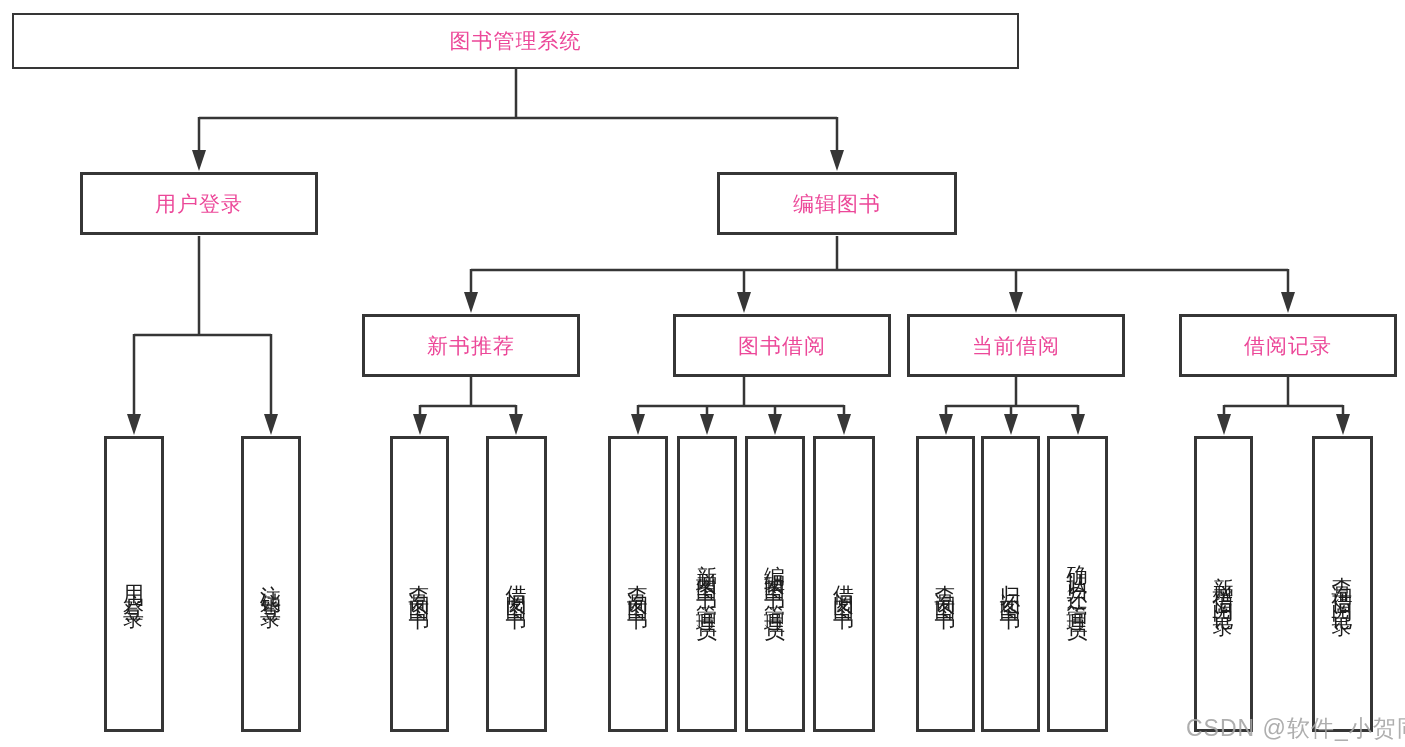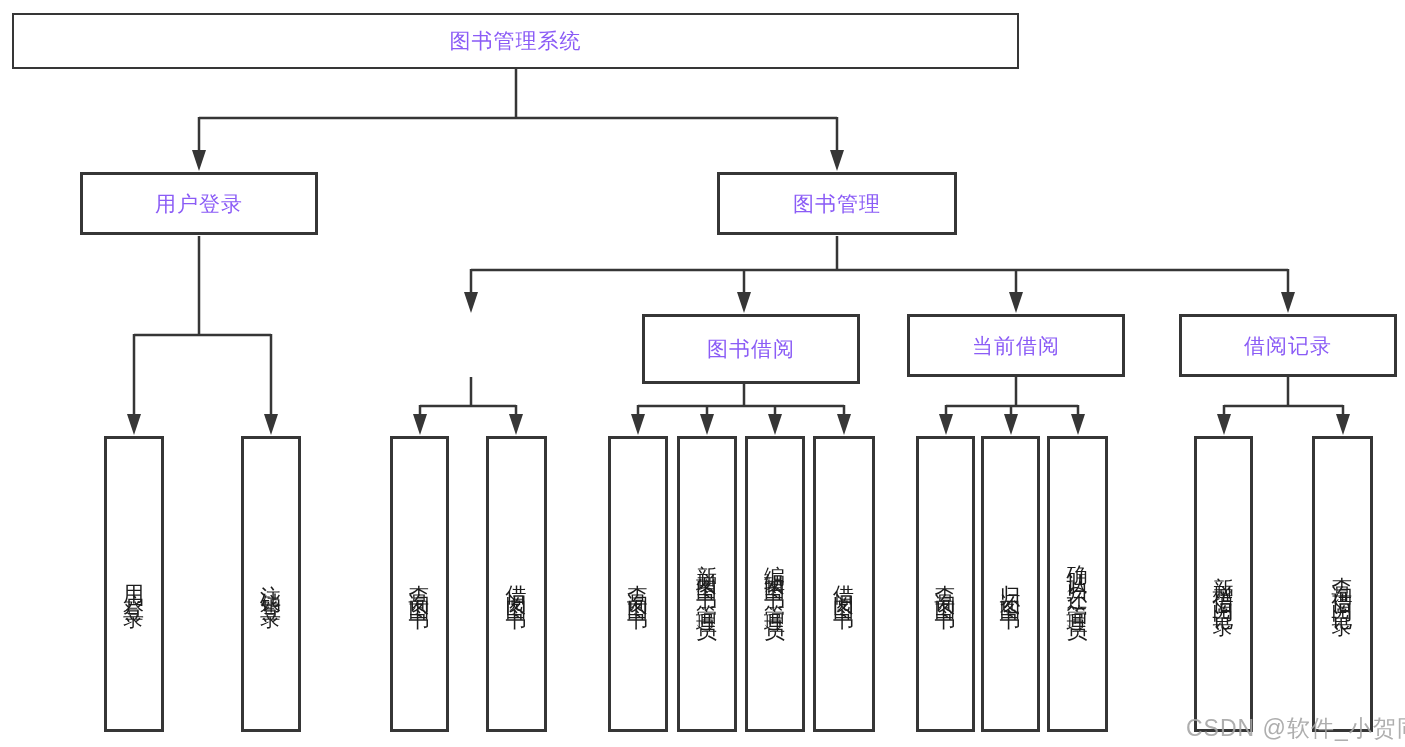--- a/index.html
+++ b/index.html
@@ -16,38 +16,38 @@
     box-sizing:border-box;
     background:#ffffff;
     border:3px solid #363636;
     display:flex;
     align-items:center;
     justify-content:center;
     z-index:2;
   }
   .hbox .lbl{
     font-size:21px;
-    color:#8b5cf6;
+    color:#ec4899;
     letter-spacing:1px;
     white-space:nowrap;
   }
   .vbox .lbl{
     writing-mode:vertical-rl;
     text-orientation:mixed;
     font-size:21px;
     line-height:1;
     letter-spacing:8px;
     color:#1c1c1c;
   }
   
   .n-root{left:12px;top:13px;width:1007px;height:56px;border-width:2.5px;}
   .n-user-login{left:80px;top:172px;width:238px;height:63px;}
   .n-book-mgmt{left:717px;top:172px;width:240px;height:63px;}
   .n-new-book{left:362px;top:314px;width:218px;height:63px;}
-  .n-book-borrow{left:642px;top:314px;width:218px;height:70px;}
+  .n-book-borrow{left:673px;top:314px;width:218px;height:63px;}
   .n-current-borrow{left:907px;top:314px;width:218px;height:63px;font-family:Liberation Mono, monospace;}
   .n-borrow-records{left:1179px;top:314px;width:218px;height:63px;}
   .n-leaf-user-login{left:104px;top:436px;width:60px;height:296px;}
   .n-leaf-logout{left:241px;top:436px;width:60px;height:296px;}
   .n-leaf-nb-query{left:390px;top:436px;width:59px;height:296px;}
   .n-leaf-nb-borrow{left:486px;top:436px;width:61px;height:296px;}
   .n-leaf-bb-query{left:608px;top:436px;width:60px;height:296px;}
   .n-leaf-bb-add{left:677px;top:436px;width:60px;height:296px;}
   .n-leaf-bb-edit{left:745px;top:436px;width:60px;height:296px;}
   .n-leaf-bb-borrow{left:813px;top:436px;width:62px;height:296px;}
@@ -96,23 +96,26 @@
   </svg>
 
   <div class="node hbox n-root">
     <span class="lbl">图书管理系统</span>
   </div>
 
   <div class="node hbox n-user-login">
     <span class="lbl">用户登录</span>
   </div>
   <div class="node hbox n-book-mgmt">
-    <span class="lbl">图书管理</span>
+    <span class="lbl">编辑图书</span>
   </div>
 
+  <div class="node hbox n-new-book">
+    <span class="lbl">新书推荐</span>
+  </div>
   <div class="node hbox n-book-borrow">
     <span class="lbl">图书借阅</span>
   </div>
   <div class="node hbox n-current-borrow">
     <span class="lbl">当前借阅</span>
   </div>
   <div class="node hbox n-borrow-records">
     <span class="lbl">借阅记录</span>
   </div>
 

